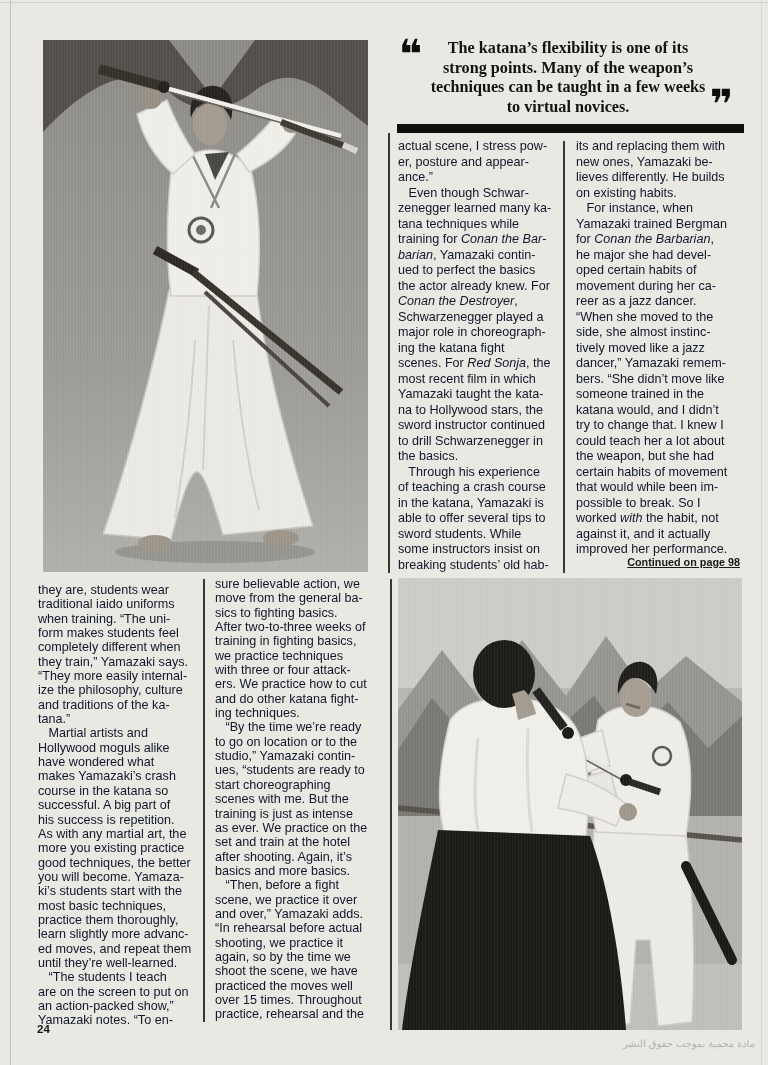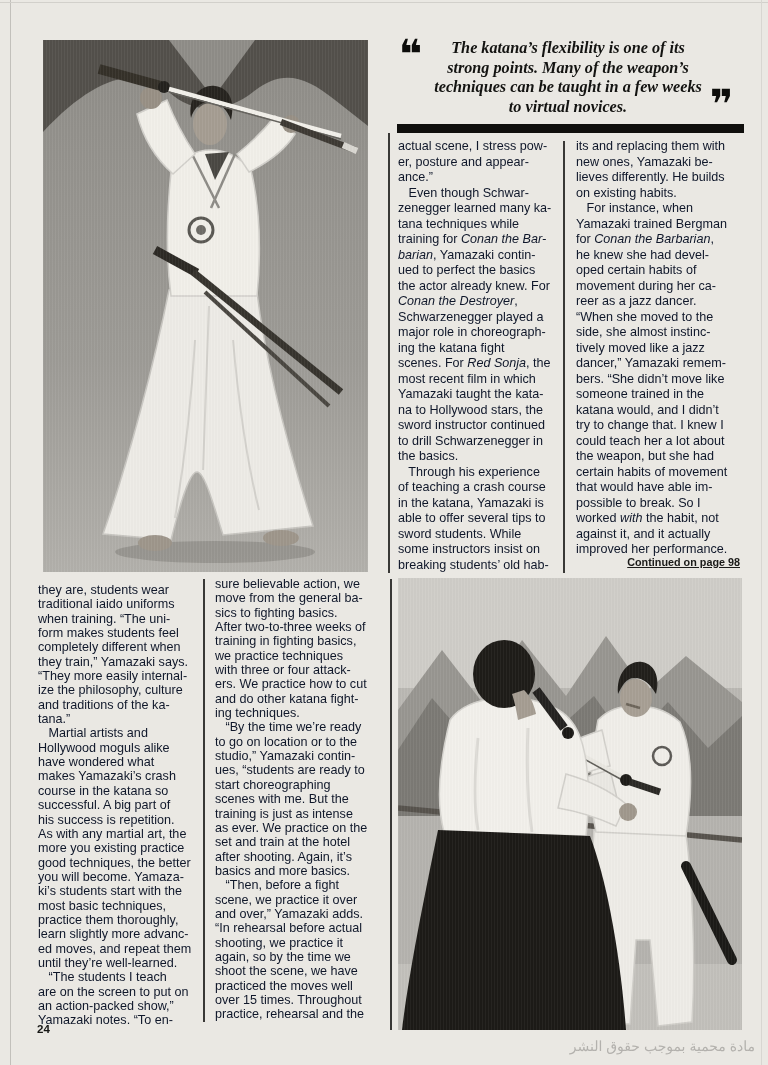--- a/index.html
+++ b/index.html
@@ -13,21 +13,21 @@
   .edge.top{left:0;top:2px;width:100%;height:1px;background:#d2d0cb;}
   .edge.right{right:6px;top:0;width:1px;height:100%;background:#d8d6d1;}
 
   .photo{position:absolute;overflow:hidden;}
   .photo svg{display:block;}
   .grain{position:absolute;inset:0;pointer-events:none;opacity:.18;
     background:repeating-linear-gradient(90deg,rgba(255,255,255,.25) 0 1px,rgba(0,0,0,.08) 1px 3px);}
 
   .quote{
     position:absolute;left:392px;top:39px;width:352px;text-align:center;
-    font-family:"Liberation Serif",serif;font-style:italic;font-weight:bold;
+    font-family:"Liberation Serif",serif;font-weight:bold;
     font-size:16.2px;color:#131311;
   }
   .quote .tline{height:19.6px;white-space:pre;}
   .qmark{
     position:absolute;font-family:"DejaVu Sans",sans-serif;font-style:normal;
     font-weight:bold;color:#0d0d0b;font-size:40px;line-height:1;
   }
   .qmark.open{left:399px;top:34px;}
   .qmark.close{left:710px;top:84px;}
 
@@ -49,21 +49,21 @@
   #col-middle-bottom{left:215px;top:577px;width:173px;height:448px;}
   .col i{font-style:italic;margin-top:35px;}
 
   .continued{
     position:absolute;left:576px;top:556px;width:164px;text-align:right;
     font-size:10.8px;font-weight:bold;color:#1b1b19;text-decoration:underline;
   }
   .pagenum{position:absolute;left:37px;top:1023px;font-size:11.5px;font-weight:bold;color:#161614;}
   .watermark{
     position:absolute;right:13px;top:1038px;direction:rtl;
-    font-size:14px;color:#b3b1ad;letter-spacing:.3px;
+    font-size:10px;color:#b3b1ad;letter-spacing:.3px;
   }
   #photo-1{left:43px;top:40px;width:325px;height:532px;}
   #photo-2{left:398px;top:578px;width:344px;height:452px;}
 </style>
 </head>
 <body>
 
 <div class="page">
   <div class="edge left"></div>
   <div class="edge top"></div>
@@ -165,36 +165,36 @@
       <div class="tline">breaking students’ old hab-</div>
     </div>
   <div class="col lh-top" id="col-right-top">
       <div class="tline">its and replacing them with</div>
       <div class="tline">new ones, Yamazaki be-</div>
       <div class="tline">lieves differently. He builds</div>
       <div class="tline">on existing habits.</div>
       <div class="tline">   For instance, when</div>
       <div class="tline">Yamazaki trained Bergman</div>
       <div class="tline">for <i>Conan the Barbarian</i>,</div>
-      <div class="tline">he knew she had devel-</div>
+      <div class="tline">he major she had devel-</div>
       <div class="tline">oped certain habits of</div>
       <div class="tline">movement during her ca-</div>
       <div class="tline">reer as a jazz dancer.</div>
       <div class="tline">“When she moved to the</div>
       <div class="tline">side, she almost instinc-</div>
       <div class="tline">tively moved like a jazz</div>
       <div class="tline">dancer,” Yamazaki remem-</div>
       <div class="tline">bers. “She didn’t move like</div>
       <div class="tline">someone trained in the</div>
       <div class="tline">katana would, and I didn’t</div>
       <div class="tline">try to change that. I knew I</div>
       <div class="tline">could teach her a lot about</div>
       <div class="tline">the weapon, but she had</div>
       <div class="tline">certain habits of movement</div>
-      <div class="tline">that would have able im-</div>
+      <div class="tline">that would while been im-</div>
       <div class="tline">possible to break. So I</div>
       <div class="tline">worked <i>with</i> the habit, not</div>
       <div class="tline">against it, and it actually</div>
       <div class="tline">improved her performance.</div>
     </div>
   <div class="continued">Continued on page 98</div>
   <div class="col lh-bot" id="col-left-bottom">
       <div class="tline">they are, students wear</div>
       <div class="tline">traditional iaido uniforms</div>
       <div class="tline">when training. “The uni-</div>

